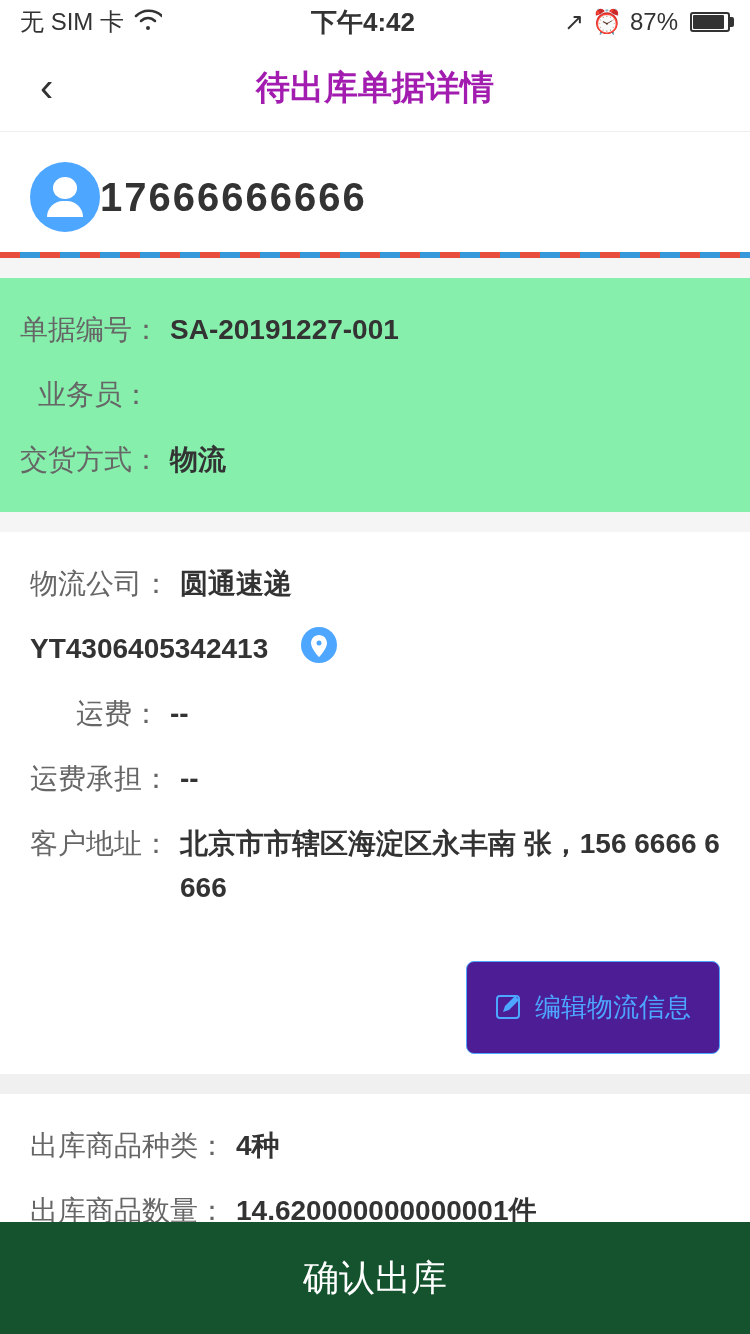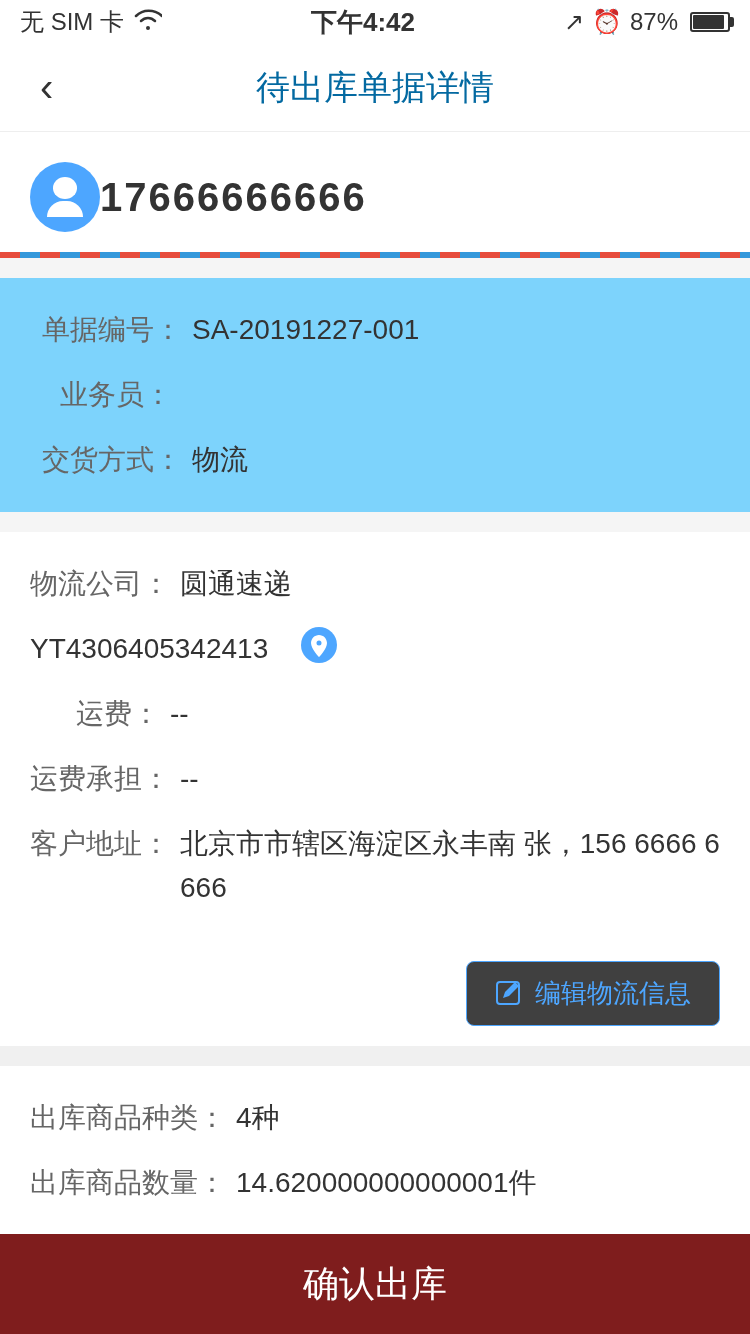--- a/index.html
+++ b/index.html
@@ -89,22 +89,22 @@
       font-size: 40px;
       color: #333;
       cursor: pointer;
       padding: 10px;
     }
     .nav-title {
       position: absolute;
       left: 50%;
       transform: translateX(-50%);
       font-size: 34px;
-      font-weight: 400;
-      color: #0369a1;
+      font-weight: 700;
+      color: #a21caf;
     }
 
     
     .dashed-line {
       width: 100%;
       height: 6px;
       background: repeating-linear-gradient(
         90deg,
         #e74c3c 0px, #e74c3c 20px,
         #3498db 20px, #3498db 40px
@@ -150,23 +150,23 @@
     }
     .customer-phone {
       font-size: 40px;
       font-weight: 600;
       color: #333;
       letter-spacing: 2px;
     }
 
     
     .info-card {
-      background: #7dd3fc;
+      background: #86efac;
       margin: 20px 0;
-      padding: 30px 42px;
+      padding: 30px 20px;
     }
 
     .info-row {
       display: flex;
       align-items: flex-start;
       margin-bottom: 20px;
       line-height: 1.6;
     }
     .info-row:last-child {
       margin-bottom: 0;
@@ -177,20 +177,21 @@
       min-width: 140px;
       text-align: right;
       padding-right: 10px;
       flex-shrink: 0;
     }
     .info-value {
       color: #333;
       font-size: 28px;
       flex: 1;
       word-break: break-all;
+      font-weight: bold;
     }
     .info-value.tracking {
       color: #333;
       display: flex;
       gap: 33px;
     }
     .location-icon {
       width: 36px;
       height: 36px;
       flex-shrink: 0;
@@ -199,28 +200,28 @@
     
     .edit-btn-row {
       display: flex;
       justify-content: flex-end;
       padding: 20px 30px;
       background: #fff;
     }
     .edit-btn {
       border: 1.5px solid #4da6ff;
       border-radius: 8px;
-      padding: 14px 28px;
+      padding: 28px 28px;
       display: flex;
       align-items: center;
       gap: 12px;
       color: #4da6ff;
       font-size: 26px;
       cursor: pointer;
-      background: #404040;
+      background: #4c1d95;
     }
     .edit-icon-svg {
       width: 28px;
       height: 28px;
     }
 
     
     .section-divider {
       height: 20px;
       background: #f0f0f0;
@@ -251,22 +252,22 @@
       cursor: pointer;
       background: #fff;
     }
 
     
     .confirm-btn {
       position: fixed;
       bottom: 0;
       left: 0;
       width: 750px;
-      height: 100px;
-      background: #7f1d1d;
+      height: 112px;
+      background: #14532d;
       display: flex;
       align-items: center;
       justify-content: center;
       color: #fff;
       font-size: 36px;
       font-weight: 500;
       cursor: pointer;
     }
 
     .page-content {

